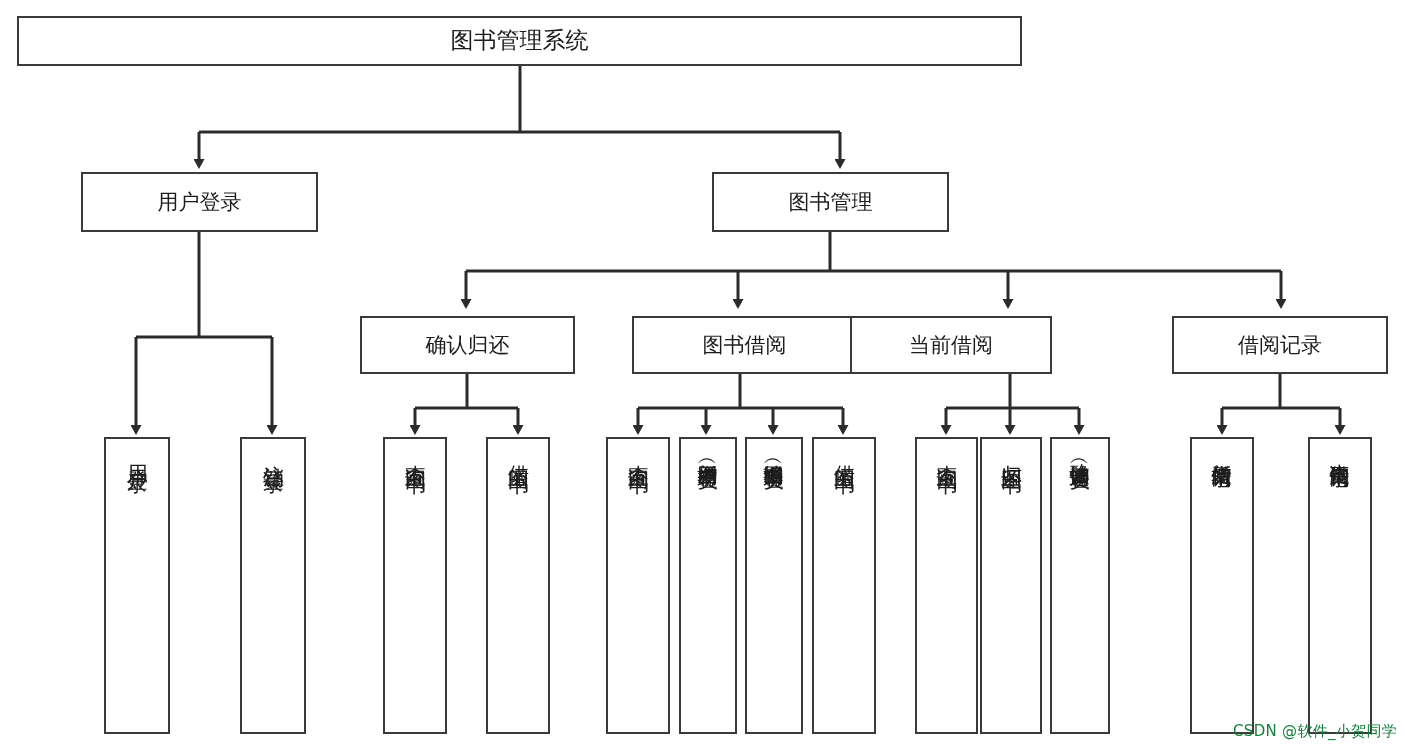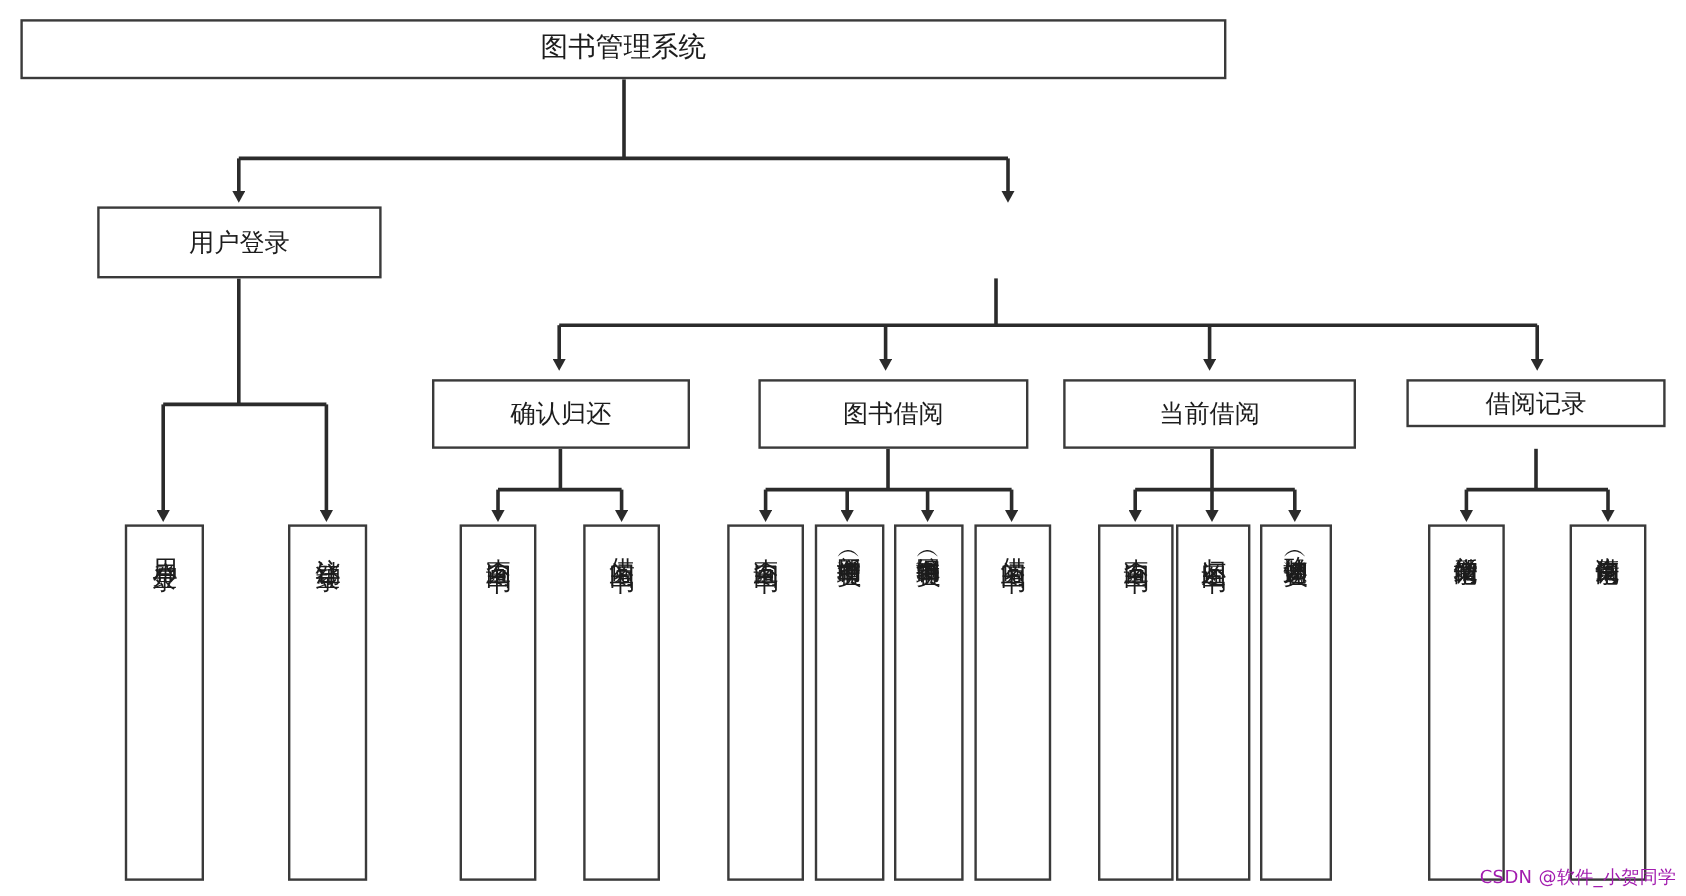--- a/index.html
+++ b/index.html
@@ -64,21 +64,21 @@
   }
   .lvl3.tall .node-label {
     font-size: 20px;
     letter-spacing: 1px;
   }
   .watermark {
     position: absolute;
     right: 8px;
     bottom: 6px;
     font-size: 15px;
-    color: #a21caf;
+    color: #15803d;
     z-index: 5;
     white-space: nowrap;
     letter-spacing: 0.3px;
   }
 </style>
 </head>
 <body>
 
 <div id="diagram-root">
 
@@ -132,31 +132,34 @@
     </g>
   </svg>
 
   <div class="node lvl0" style="left:17px; top:16px; width:1005px; height:50px;">
     <span class="node-label">图书管理系统</span>
   </div>
 
   <div class="node lvl1" style="left:81px; top:172px; width:237px; height:60px;">
     <span class="node-label">用户登录</span>
   </div>
+  <div class="node lvl1" style="left:712px; top:172px; width:237px; height:60px;">
+    <span class="node-label">图书管理</span>
+  </div>
 
   <div class="node lvl2" style="left:360px; top:316px; width:215px; height:58px;">
     <span class="node-label">确认归还</span>
   </div>
   <div class="node lvl2" style="left:632px; top:316px; width:225px; height:58px;">
     <span class="node-label">图书借阅</span>
   </div>
-  <div class="node lvl2" style="left:886px; top:316px; width:244px; height:58px;">
+  <div class="node lvl2" style="left:850px; top:316px; width:202px; height:58px;">
     <span class="node-label">当前借阅</span>
   </div>
-  <div class="node lvl2" style="left:1172px; top:316px; width:216px; height:40px;">
+  <div class="node lvl2" style="left:1172px; top:316px; width:216px; height:58px;">
     <span class="node-label">借阅记录</span>
   </div>
 
   <div class="node lvl3" style="left:104px; top:437px; width:66px; height:297px;">
     <span class="node-label">用户登录</span>
   </div>
   <div class="node lvl3" style="left:240px; top:437px; width:66px; height:297px;">
     <span class="node-label">注销登录</span>
   </div>
 

